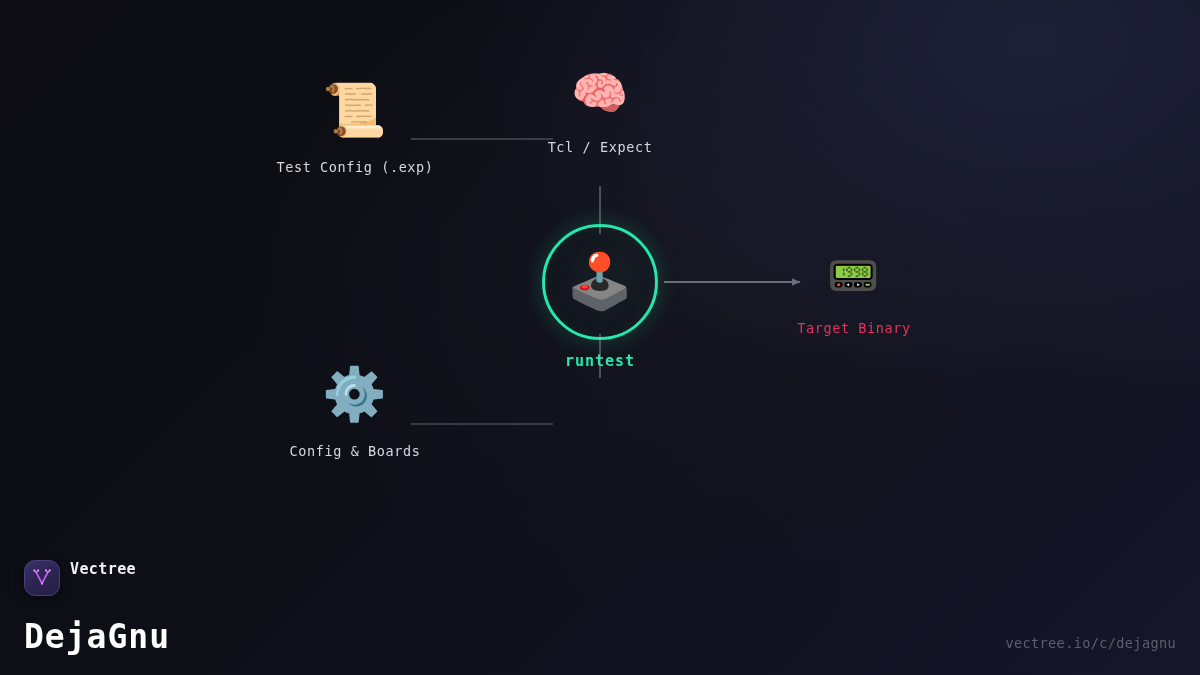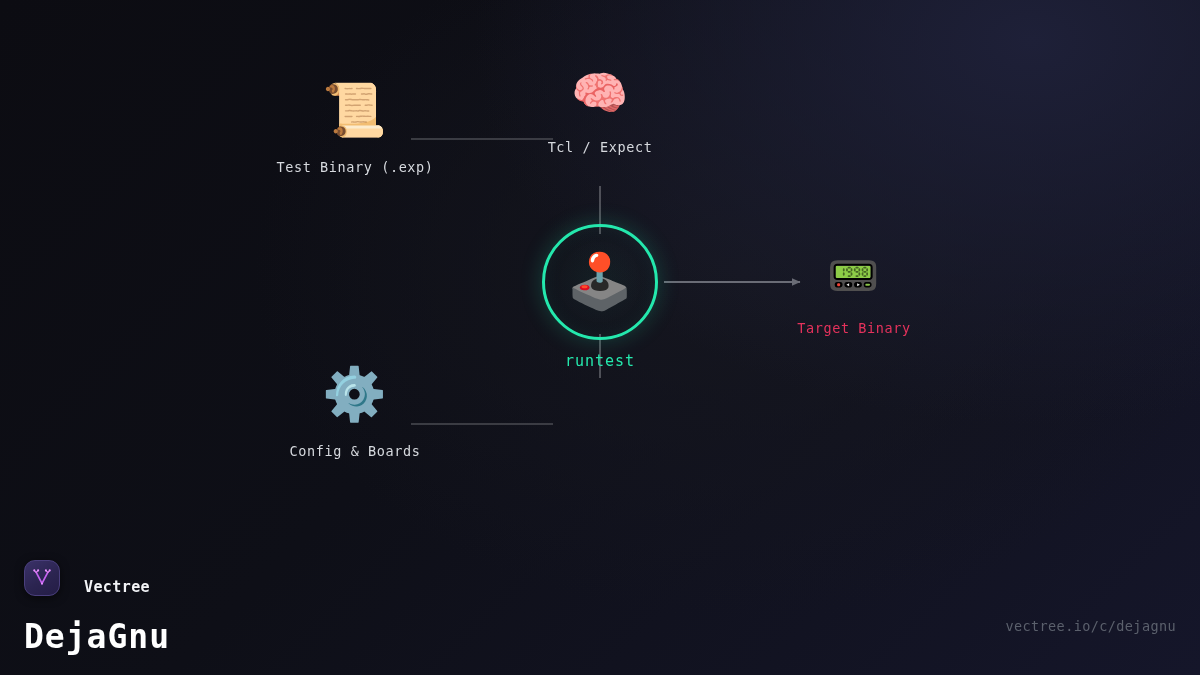--- a/index.html
+++ b/index.html
@@ -85,35 +85,35 @@
     display: flex;
     align-items: center;
     justify-content: center;
     box-shadow: 0 0 22px rgba(36,232,173,0.22), inset 0 0 18px rgba(36,232,173,0.07);
     background: radial-gradient(circle at 50% 50%, rgba(36,232,173,0.05) 0%, rgba(10,10,16,0) 72%);
   }
   #hub-ring .glyph { font-size: 54px; }
   #node-hub .caption {
     margin-top: 12px;
     color: #24e8ad;
-    font-weight: normal;
+    font-weight: bold;
     font-size: 15px;
     letter-spacing: 1px;
   }
 
   
   #footer-brand {
     position: absolute;
     left: 24px;
     bottom: 22px;
   }
   #brand-row {
     display: flex;
-    align-items: flex-end;
-    gap: 24px;
+    align-items: flex-start;
+    gap: 10px;
   }
   #brand-logo {
     width: 34px;
     height: 34px;
     border-radius: 11px;
     background: linear-gradient(150deg, #3a3168 0%, #2b2450 55%, #241d46 100%);
     border: 1px solid #4a3f7d;
     display: flex;
     align-items: center;
     justify-content: center;
@@ -129,21 +129,21 @@
     margin-top: 24px;
     color: #ffffff;
     font-size: 33px;
     font-weight: bold;
     letter-spacing: 1px;
     line-height: 1;
   }
   #footer-url {
     position: absolute;
     right: 24px;
-    bottom: 41px;
+    bottom: 24px;
     color: #5b606c;
     font-size: 13.5px;
     letter-spacing: 0.4px;
   }
 </style>
 </head>
 <body>
 
 <div id="canvas">
 
@@ -160,21 +160,21 @@
 
     <line x1="411" y1="424" x2="553" y2="424" stroke="#4a4b52" stroke-width="1.6"></line>
 
     <line x1="600" y1="334" x2="600" y2="378" stroke="#56575f" stroke-width="1.8"></line>
 
     <line x1="664" y1="282" x2="800" y2="282" stroke="#6a6c76" stroke-width="1.8" marker-end="url(#arrowhead)"></line>
   </svg>
 
   <div class="node" id="node-testsuites">
     <div class="glyph">📜</div>
-    <div class="caption">Test Binary (.exp)</div>
+    <div class="caption">Test Config (.exp)</div>
   </div>
 
   <div class="node" id="node-tcl">
     <div class="glyph">🧠</div>
     <div class="caption">Tcl / Expect</div>
   </div>
 
   <div class="node" id="node-config">
     <div class="glyph">⚙️</div>
     <div class="caption">Config &amp; Boards</div>

